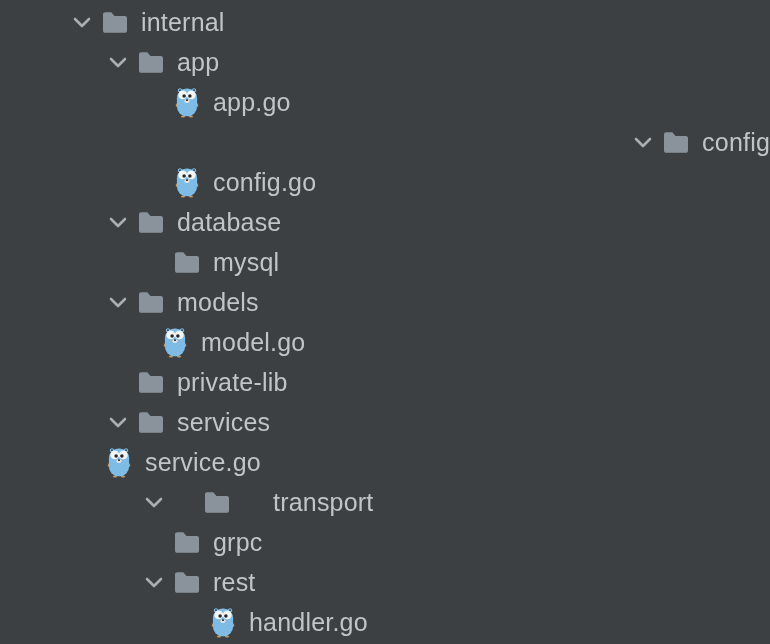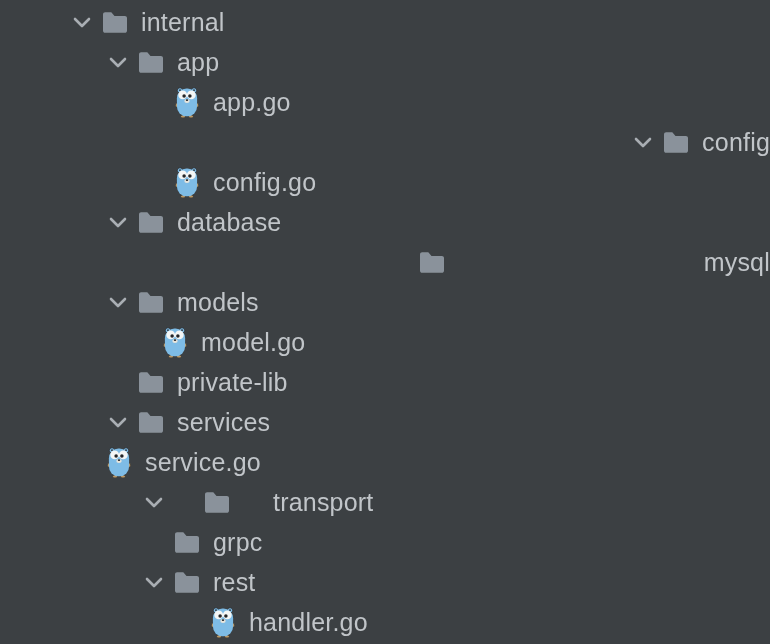--- a/index.html
+++ b/index.html
@@ -155,21 +155,21 @@
         <polyline points="2 2 9 9 16 2" style="fill:none;stroke:var(--chevron-icon);stroke-width:2.6;stroke-linecap:round;stroke-linejoin:round"></polyline>
       </svg>
     </span>
     <span class="icon-box">
         <svg width="28" height="23" viewBox="0 0 28 23" aria-hidden="true">
     <path style="fill:var(--folder-icon)" d="M2 3.4 C2 2.2 2.95 1.3 4.1 1.3 H10.3 L13.5 4.9 H23.9 C25.05 4.9 26 5.8 26 7 V19.7 C26 20.9 25.05 21.8 23.9 21.8 H4.1 C2.95 21.8 2 20.9 2 19.7 Z"></path>
   </svg>
       </span>
     <span class="label">database</span>
   </div>
-    <div class="row" style="padding-left: 112px; justify-content: space-between;">
+    <div class="row" style="padding-left: 112px;">
     <span class="chevron-box"></span>
     <span class="icon-box">
         <svg width="28" height="23" viewBox="0 0 28 23" aria-hidden="true">
     <path style="fill:var(--folder-icon)" d="M2 3.4 C2 2.2 2.95 1.3 4.1 1.3 H10.3 L13.5 4.9 H23.9 C25.05 4.9 26 5.8 26 7 V19.7 C26 20.9 25.05 21.8 23.9 21.8 H4.1 C2.95 21.8 2 20.9 2 19.7 Z"></path>
   </svg>
       </span>
     <span class="label">mysql</span>
   </div>
     <div class="row" style="padding-left: 76px;">
     <span class="chevron-box">

